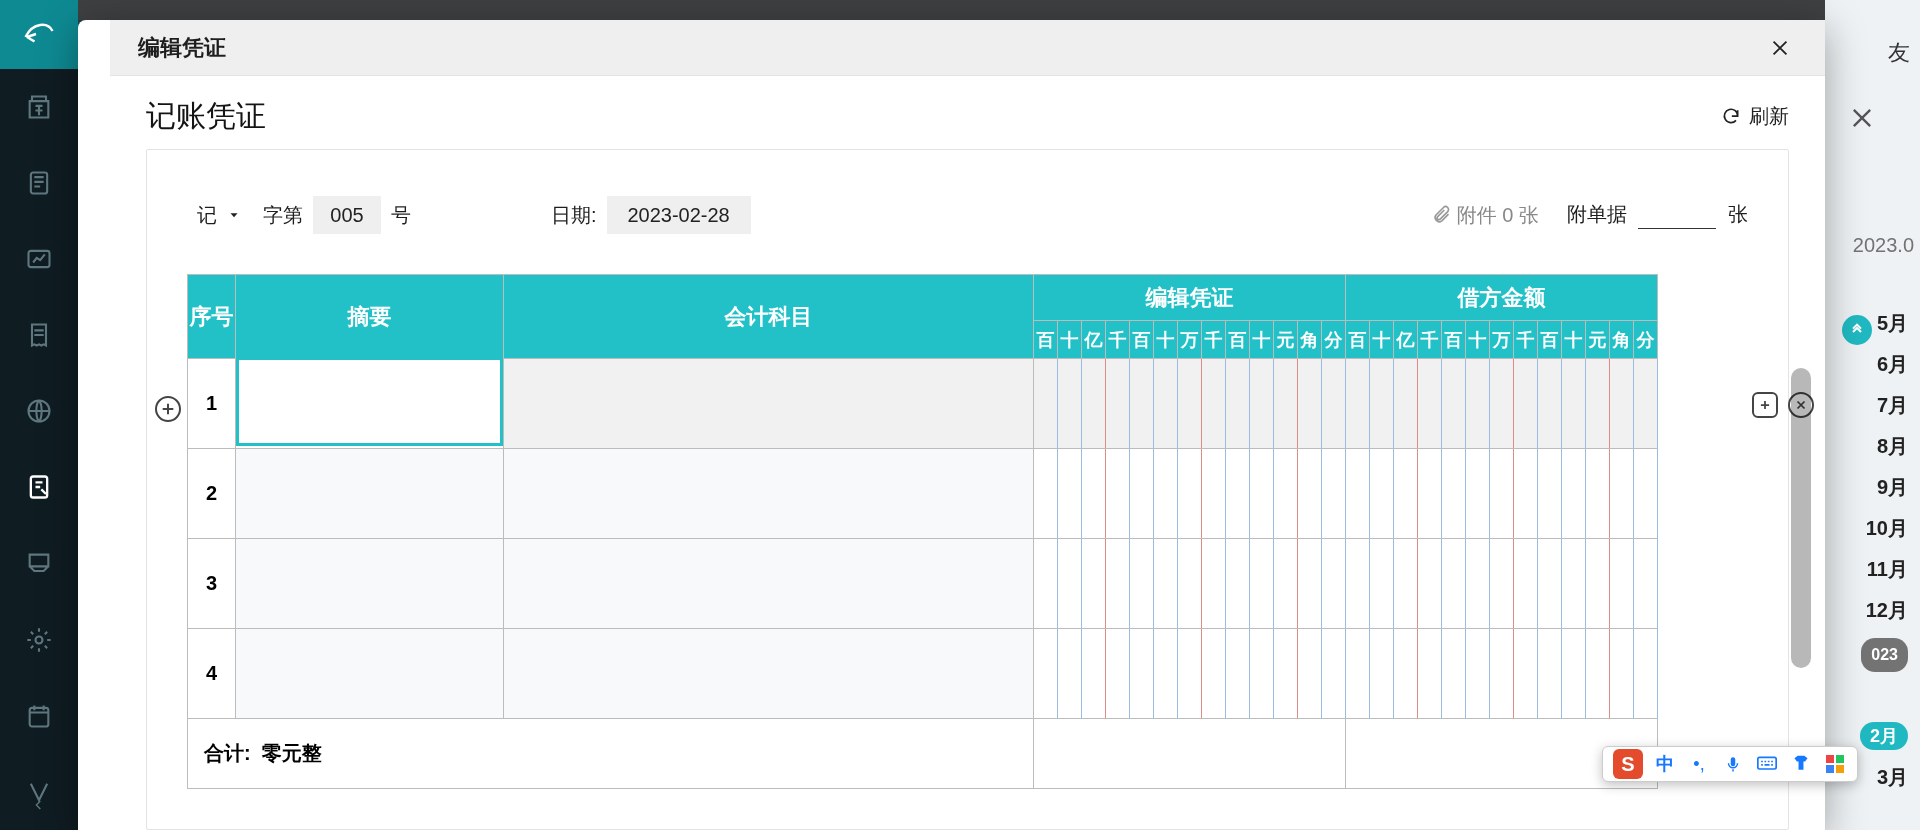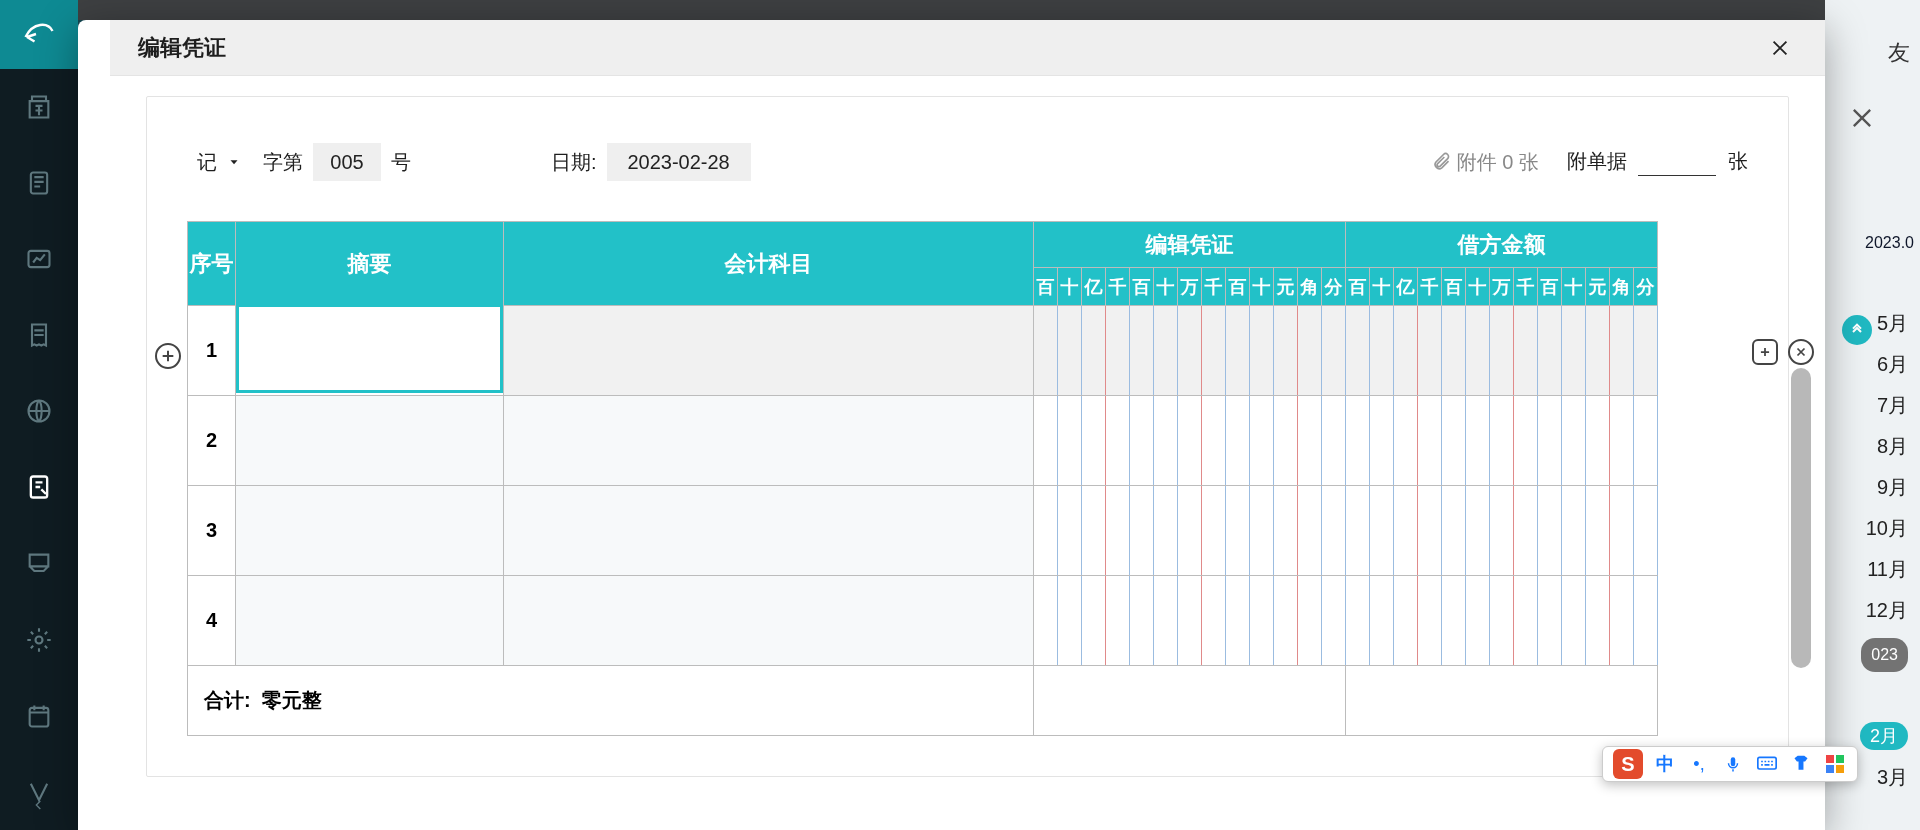--- a/index.html
+++ b/index.html
@@ -8,23 +8,23 @@
   .app-bg { position:absolute; inset:0; background:#144852; }
   .topbar { position:absolute; top:0; left:0; right:0; height:15px; background:#3d3f41; }
   .left-rail { position:absolute; top:0; left:0; width:78px; height:100%; background:#0f1c22; display:flex; flex-direction:column; align-items:center; padding-top:0; }
   .logo-box { width:78px; height:72px; background:#0e8a93; display:flex; align-items:center; justify-content:center;}
   .logo-box svg { width:36px; height:36px; }
   .left-rail .rail-item { width:42px; height:42px; margin:18px 0; display:flex; align-items:center; justify-content:center; color:#5f787f; }
   .rail-item svg { width:28px; height:28px; }
   .rail-item.active { color:#ffffff; }
   .rail-collapse { position:absolute; bottom:10px; left:0; width:78px; height:30px; display:flex; align-items:center; justify-content:center; color:#5f787f;}
   .right-strip { position:absolute; top:0; right:0; width:95px; height:100%; background:#eef2f4; }
-  .right-year { position:absolute; top:234px; right:6px; color:#0f172a; font-size:16px; }
+  .right-year { position:absolute; top:234px; right:6px; color:#737373; font-size:20px; }
   .right-months { position:absolute; top:310px; right:12px; display:flex; flex-direction:column; gap:14px; align-items:flex-end;}
-  .right-months .m { font-size:20px; color:#222; font-weight:400; }
+  .right-months .m { font-size:20px; color:#222; font-weight:700; }
   .right-months .m.badge { background:#20b9c2; color:#fff; border-radius:16px; padding:2px 10px; font-size:18px;}
   .right-months .m.year { background:#737373; color:#fff; border-radius:14px; padding:8px 10px; font-size:16px;}
   .circle-up { position:absolute; top:315px; right:48px; width:30px; height:30px; border-radius:50%; background:#20b9c2; color:#fff; display:flex; align-items:center; justify-content:center; font-size:18px;}
   .bg-close { position:absolute; top:100px; right:40px; width:36px; height:36px; color:#555; display:flex; align-items:center; justify-content:center; }
   .bg-friend { position:absolute; top:38px; right:10px; color:#333; font-size:22px;}
 
   
   .modal { position:absolute; top:20px; left:78px; right:95px; bottom:0; background:#ffffff; border-radius:8px 8px 0 0; box-shadow:0 8px 40px rgba(0,0,0,.35); display:flex; flex-direction:column;padding-left:32px; }
   .modal-topshade { position:absolute; top:0; left:78px; right:95px; height:20px; background:#3e4042;}
   .modal-header { height:56px; background:#efefef; border-bottom:1px solid #e4e4e4; display:flex; align-items:center; padding:0 28px; }
@@ -198,20 +198,29 @@
   <div class="modal-header">
     <div class="modal-title">编辑凭证</div>
     <div class="modal-close">
       <svg width="22" height="22" viewBox="0 0 24 24" stroke="#222" stroke-width="2" fill="none">
           <path d="M5 5l14 14M19 5L5 19"></path>
         </svg>
     </div>
   </div>
 
   <div class="modal-body">
+    <div class="body-topbar">
+      <div class="page-heading">记账凭证</div>
+      <div class="refresh">
+        <svg viewBox="0 0 24 24" fill="none" stroke="#222" stroke-width="2">
+            <path d="M20 11A8 8 0 1 0 18 16M20 4v7h-7"></path>
+          </svg>
+        <span>刷新</span>
+      </div>
+    </div>
 
     <div class="form-card">
       <div class="form-row">
         <div class="dd">
           <span>记</span>
           <svg viewBox="0 0 24 24" fill="#222">
               <path d="M6 9l6 7 6-7z"></path>
             </svg>
         </div>
         <span>字第</span>

